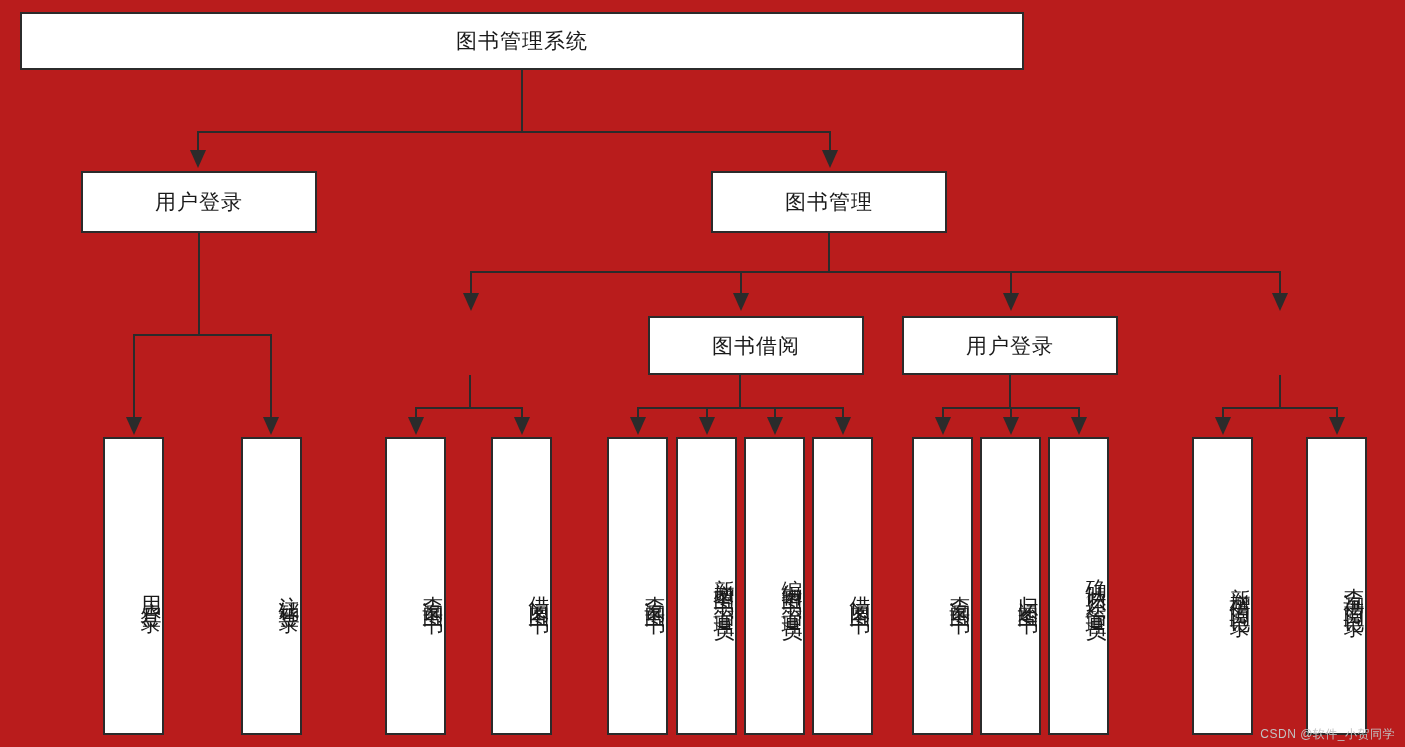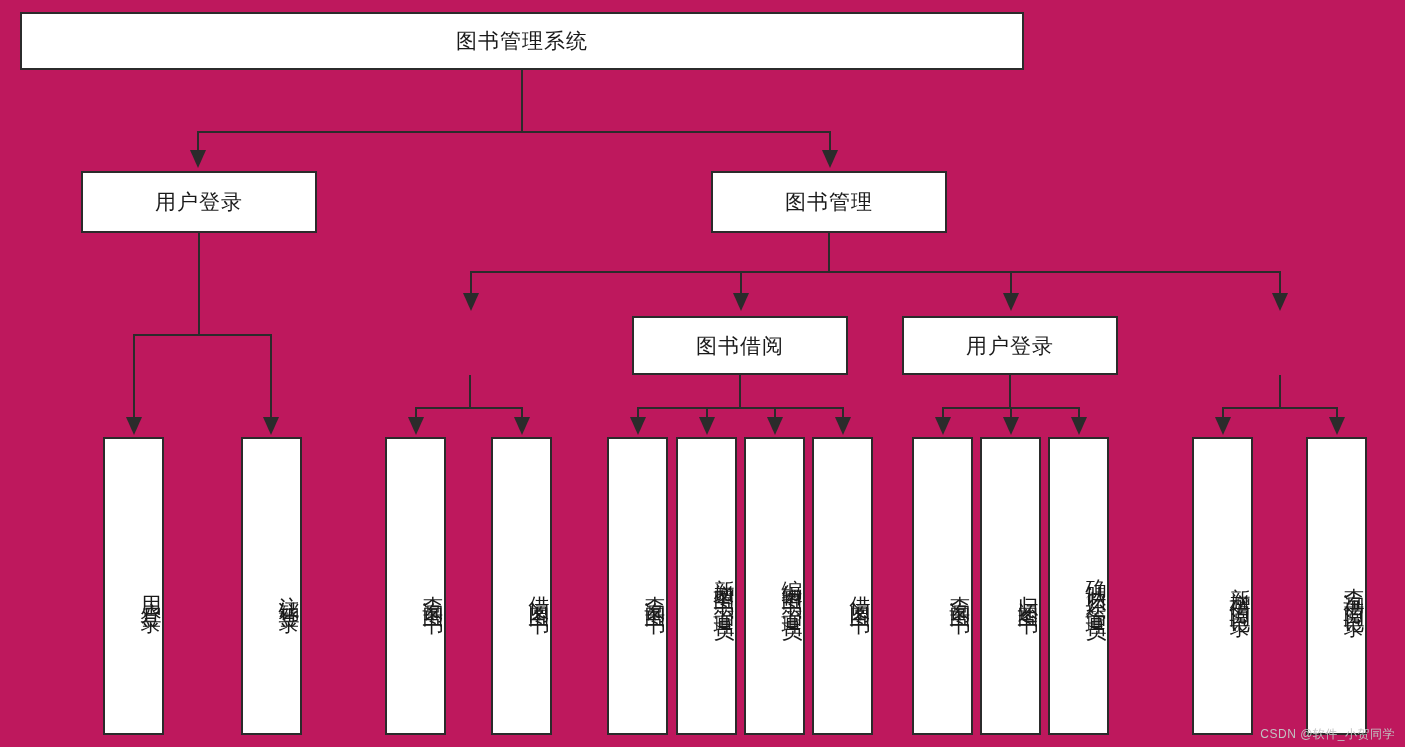--- a/index.html
+++ b/index.html
@@ -7,21 +7,21 @@
     padding: 0;
     background: #ffffff;
   }
   body {
     font-family: "Liberation Sans", "DejaVu Sans", sans-serif;
   }
   #canvas {
     position: relative;
     width: 1405px;
     height: 747px;
-    background: #be185d;
+    background: #b91c1c;
     overflow: hidden;
   }
   .node {
     position: absolute;
     box-sizing: border-box;
     border: 2px solid #2b2b2b;
     background: #ffffff;
     display: flex;
     align-items: center;
     justify-content: center;
@@ -119,21 +119,21 @@
 
   <div class="vline" style="left:740px; top:271px; height:24px;"></div>
   <div class="arrow" style="left:733px; top:293px;"></div>
 
   <div class="vline" style="left:1010px; top:271px; height:24px;"></div>
   <div class="arrow" style="left:1003px; top:293px;"></div>
 
   <div class="vline" style="left:1279px; top:271px; height:24px;"></div>
   <div class="arrow" style="left:1272px; top:293px;"></div>
 
-  <div class="node horiz" style="left:632px; top:316px; width:216px; height:59px;">
+  <div class="node horiz" style="left:648px; top:316px; width:216px; height:59px;">
     <span>图书借阅</span>
   </div>
   <div class="node horiz" style="left:902px; top:316px; width:216px; height:59px;">
     <span>用户登录</span>
   </div>
 
   <div class="vline" style="left:469px; top:375px; height:33px;"></div>
   <div class="hline" style="left:415px; top:407px; width:108px;"></div>
   <div class="vline" style="left:415px; top:407px; height:12px;"></div>
   <div class="arrow" style="left:408px; top:417px;"></div>

